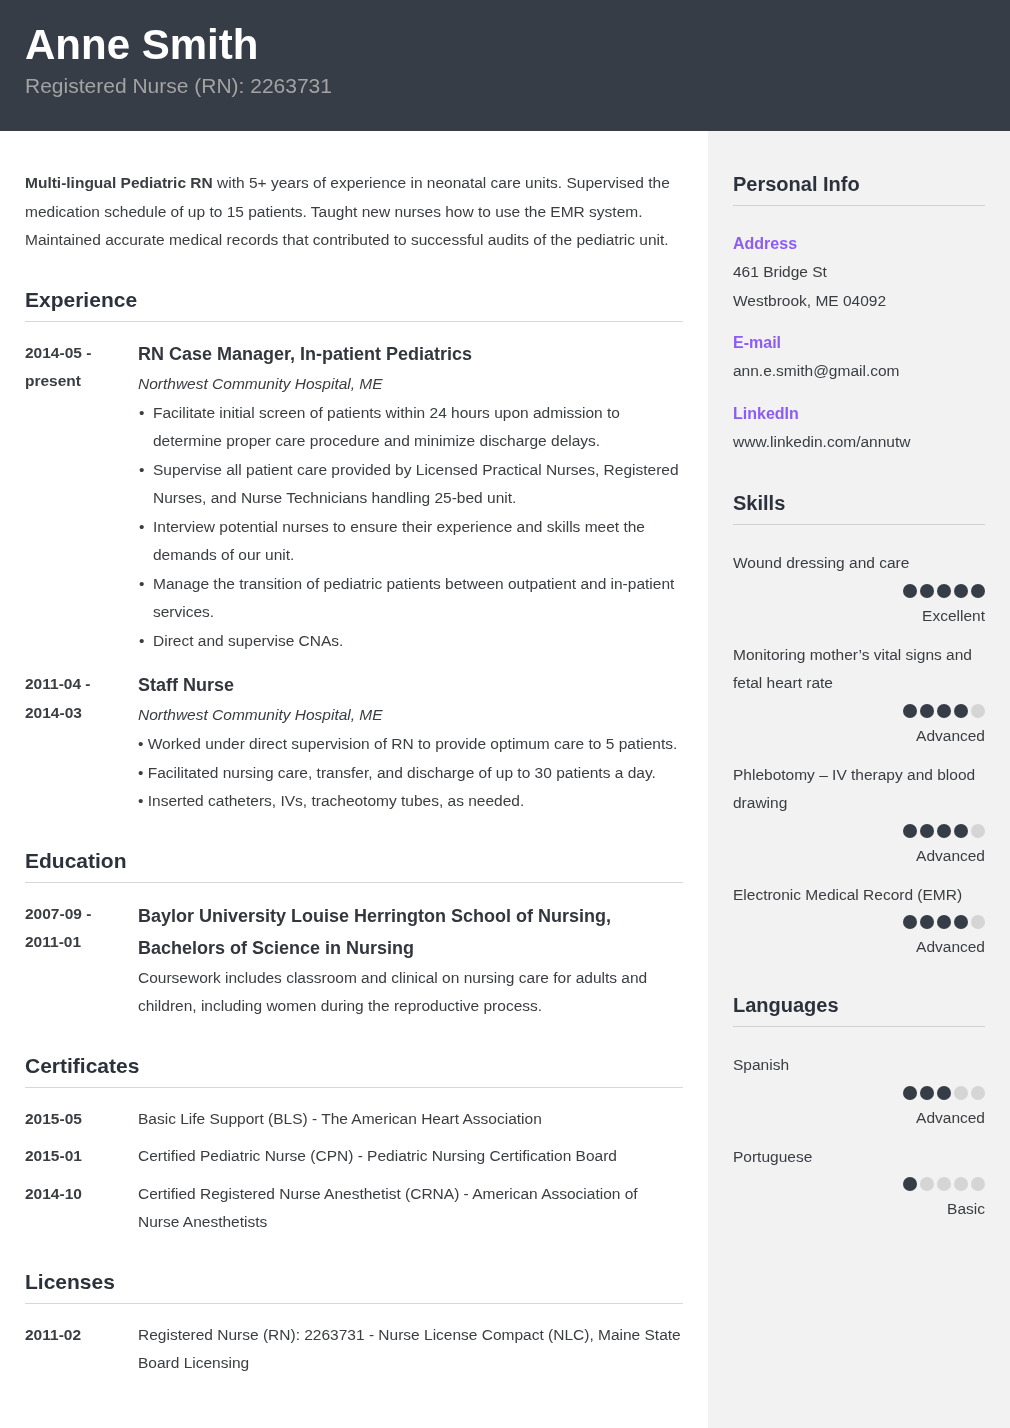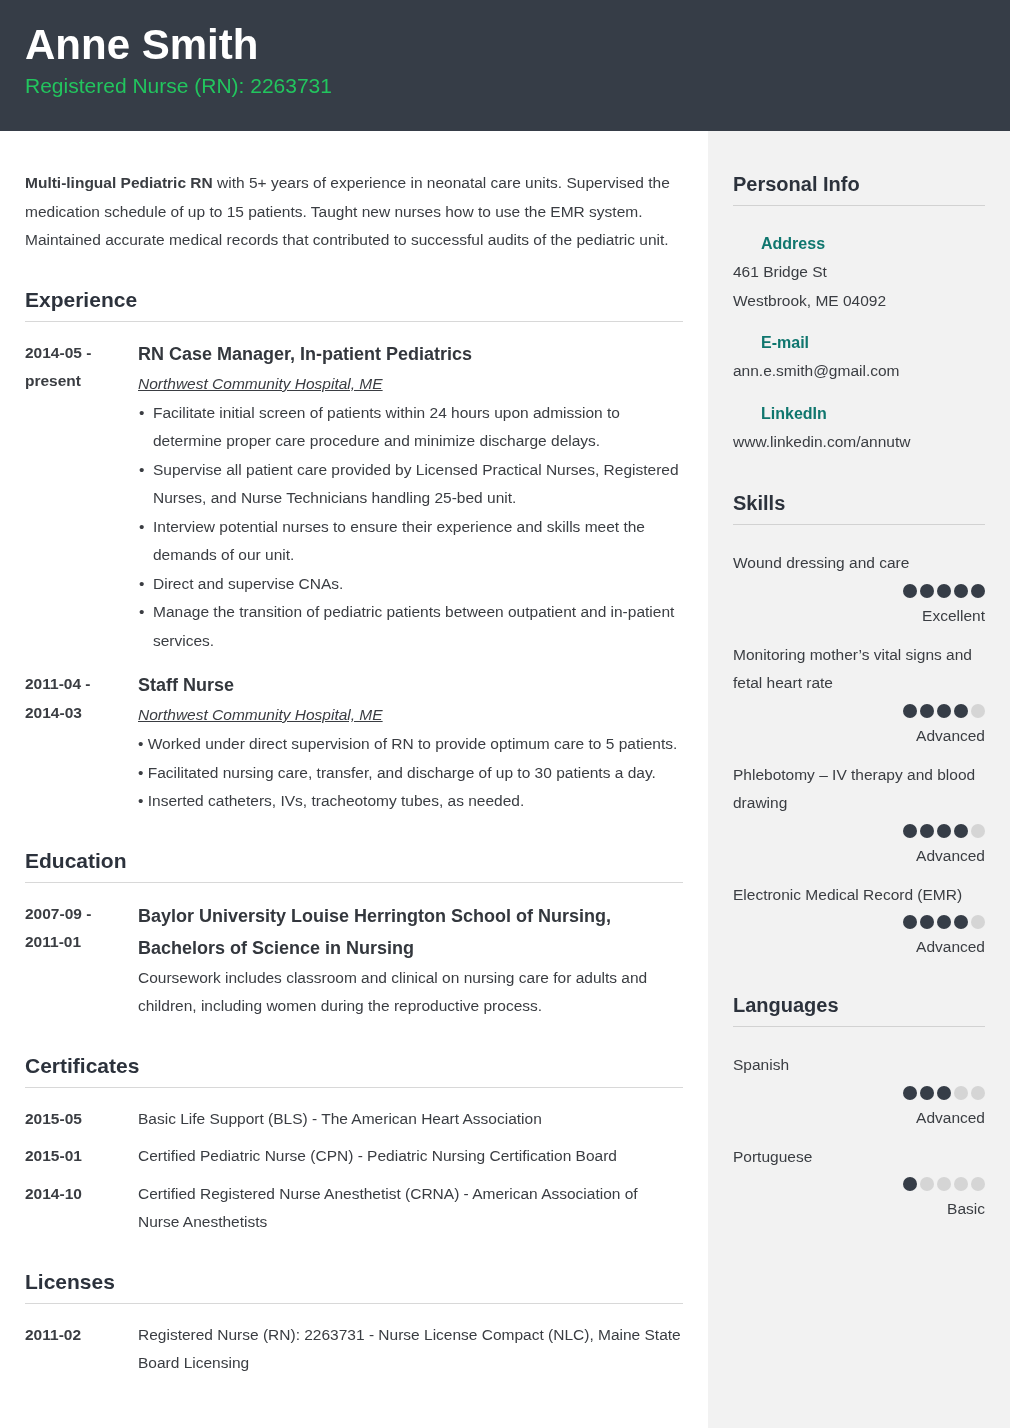--- a/index.html
+++ b/index.html
@@ -12,54 +12,54 @@
   }
   *{box-sizing:border-box;}
   html,body{margin:0;padding:0;background:#fff;}
   .page{
     width:1010px;height:1428px;background:#fff;overflow:hidden;
     font-family:"Liberation Sans",sans-serif;color:var(--text);
   }
   
   .page-header{background:var(--dark);height:131px;padding:22px 12px 0 25px;}
   .name{margin:0;font-size:42px;line-height:46px;font-weight:bold;color:#ffffff;}
-  .subtitle{margin:6px 0 0 0;font-size:21px;color:#22c55e;font-weight:normal;}
+  .subtitle{margin:6px 0 0 0;font-size:21px;color:#a3a3a3;font-weight:normal;}
   
   .content{display:flex;height:1297px;}
   .main{width:708px;padding:38px 25px 0 25px;}
   .sidebar{width:302px;background:var(--sidebar-bg);padding:42px 25px 40px 25px;}
   
   .summary{margin:0;font-size:15.5px;line-height:28.5px;color:var(--text);}
   .summary .lead{font-weight:bold;}
   .section{margin-top:33px;}
   .section-title{margin:0;font-size:21px;font-weight:bold;color:var(--heading);
     padding-bottom:9px;border-bottom:1px solid var(--rule);}
   .entries{padding-top:17px;}
   .entry{display:flex;margin-bottom:15px;}
   .entry-dates{flex:none;width:113px;font-weight:bold;font-size:15.5px;line-height:28.5px;}
   .entry-body{flex:1;min-width:0;}
   .entry-title{margin:0;font-size:18px;font-weight:bold;color:#33373d;line-height:30px;}
   .entry-title.wide{line-height:32px;}
-  .company{font-style:italic;font-size:15.5px;line-height:30px;text-decoration:underline;}
+  .company{font-style:italic;font-size:15.5px;line-height:30px;}
   ul.bullets{list-style:none;margin:0;padding:0;font-size:15.5px;line-height:28.5px;}
   ul.bullets li{position:relative;padding-left:15px;}
   ul.bullets li::before{content:"\2022";position:absolute;left:1px;}
   p.inline-bullet{margin:0;font-size:15.5px;line-height:28.5px;}
   .entry-desc{margin:0;font-size:15.5px;line-height:28.5px;}
   .row{display:flex;margin-bottom:9px;}
   .row-date{flex:none;width:113px;font-weight:bold;font-size:15.5px;line-height:28.5px;}
   .row-text{flex:1;font-size:15.5px;line-height:28.5px;}
   
   .side-section{margin-top:36px;}
   .side-section:first-child{margin-top:0;}
   .side-title{margin:0;font-size:20px;font-weight:bold;color:var(--heading);
     padding-bottom:9px;border-bottom:1px solid #d2d2d2;}
   .side-body{padding-top:10px;}
   .pi-item{margin-top:13px;}
-  .pi-label{font-size:16px;font-weight:bold;color:#0f766e;line-height:29px;margin-left:28px;}
+  .pi-label{font-size:16px;font-weight:bold;color:#8b5cf6;line-height:29px;}
   .pi-line{font-size:15.5px;line-height:28.5px;}
   .skill{margin-top:14px;}
   .skill-name{font-size:15.5px;line-height:28.5px;}
   .dots{text-align:right;margin-top:6px;line-height:14px;}
   .dot{display:inline-block;width:14px;height:14px;border-radius:50%;
     background:var(--dot-empty);margin-left:3px;}
   .dot.filled{background:var(--dark);}
   .level{text-align:right;font-size:15.5px;margin-top:5px;line-height:22px;}
 </style>
 </head>
@@ -86,22 +86,22 @@
       <div>2014-05 -</div>
       <div>present</div>
     </div>
     <div class="entry-body">
       <h3 class="entry-title">RN Case Manager, In-patient Pediatrics</h3>
       <div class="company">Northwest Community Hospital, ME</div>
       <ul class="bullets">
                   <li>Facilitate initial screen of patients within 24 hours upon admission to determine proper care procedure and minimize discharge delays.</li>
                   <li>Supervise all patient care provided by Licensed Practical Nurses, Registered Nurses, and Nurse Technicians handling 25-bed unit.</li>
                   <li>Interview potential nurses to ensure their experience and skills meet the demands of our unit.</li>
+                  <li>Manage the transition of pediatric patients between outpatient and in-patient services.</li>
                   <li>Direct and supervise CNAs.</li>
-                  <li>Manage the transition of pediatric patients between outpatient and in-patient services.</li>
                 </ul>
     </div>
   </div>
 
   <div class="entry">
     <div class="entry-dates">
       <div>2011-04 -</div>
       <div>2014-03</div>
     </div>
     <div class="entry-body">

